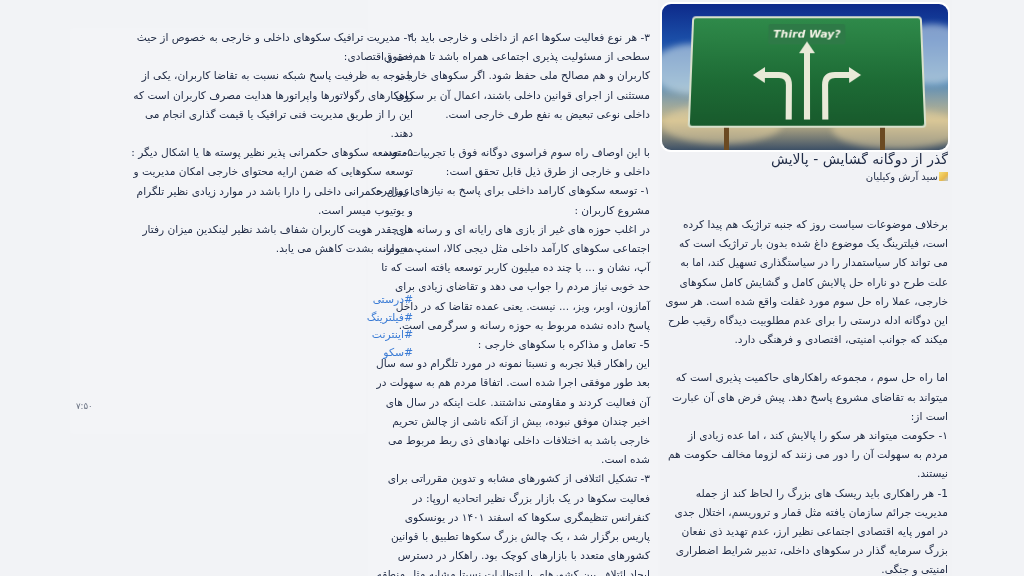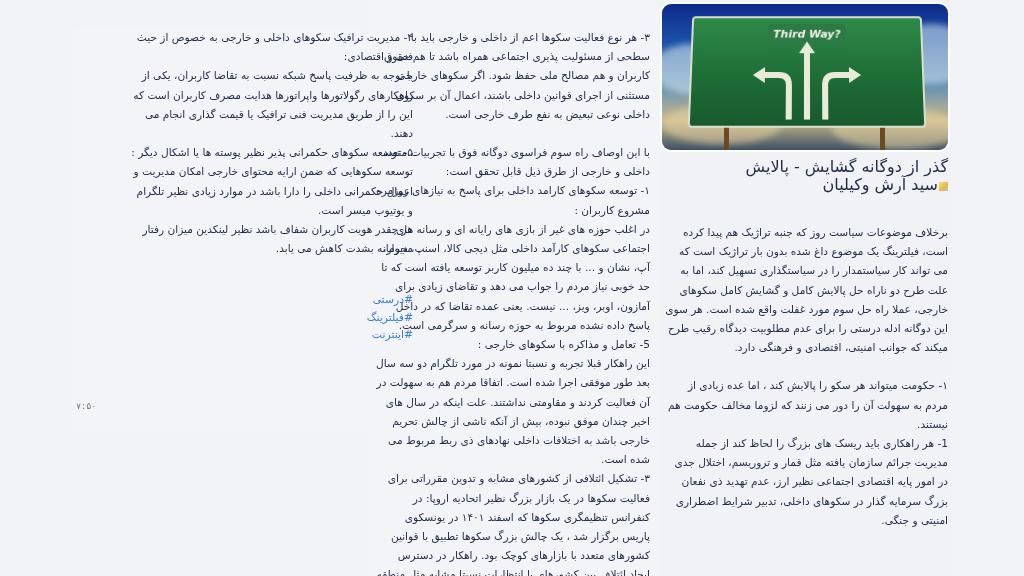--- a/index.html
+++ b/index.html
@@ -89,26 +89,25 @@
       padding: 1px 5px;
       border-radius: 2px;
       direction: ltr;
     }
     .arrow-svg {
       position: absolute;
       left: 55px;
       top: 24px;
     }
     .caption {
-      margin-top: 8px;
-      font-size: 16px;
+      font-size: 14px;
       line-height: 18px;
     }
     .author {
-      font-size: 16px;
+      font-size: 10px;
       line-height: 18px;
     }
     .author .pen {
       display: inline-block;
       width: 9px;
       height: 9px;
       background: linear-gradient(135deg, #f6e07a 0%, #e8b84a 60%, #b7c8d9 100%);
       margin-left: 1px;
       vertical-align: -1px;
     }
@@ -158,21 +157,20 @@
       text-decoration: none;
       cursor: pointer;
     }
     .time {
       position: absolute;
       left: 76px;
       top: 401px;
       font-size: 8.5px;
       color: #6b7384;
       direction: rtl;
-      font-family: Liberation Mono, monospace;
     }
   </style>
 </head>
 <body>
 
 <div class="stage">
 
   <div class="col-mid-bg"></div>
 
   <div class="col-left-bg"></div>
@@ -201,20 +199,21 @@
         </svg>
       </div>
     </div>
     <div class="caption">گذر از دوگانه گشایش - پالایش</div>
     <div class="author">
       <span class="pen"></span><span>سید آرش وکیلیان</span>
     </div>
     <div class="body">
       <p>برخلاف موضوعات سیاست روز که جنبه تراژیک هم پیدا کرده است، فیلترینگ یک موضوع داغ شده بدون بار تراژیک است که می تواند کار سیاستمدار را در سیاستگذاری تسهیل کند، اما به علت طرح دو ناراه حل پالایش کامل و گشایش کامل سکوهای خارجی، عملا راه حل سوم مورد غفلت واقع شده است. هر سوی این دوگانه ادله درستی را برای عدم مطلوبیت دیدگاه رقیب طرح میکند که جوانب امنیتی، اقتصادی و فرهنگی دارد.</p>
       <div class="gap"></div>
+      <p>اما راه حل سوم ، مجموعه راهکارهای حاکمیت پذیری است که میتواند به تقاضای مشروع پاسخ دهد. پیش فرض های آن عبارت است از:</p>
       <p>۱- حکومت میتواند هر سکو را پالایش کند ، اما عده زیادی از مردم به سهولت آن را دور می زنند که لزوما مخالف حکومت هم نیستند.</p>
       <p>1- هر راهکاری باید ریسک های بزرگ را لحاظ کند از جمله مدیریت جرائم سازمان یافته مثل قمار و تروریسم، اختلال جدی در امور پایه اقتصادی اجتماعی نظیر ارز، عدم تهدید ذی نفعان بزرگ سرمایه گذار در سکوهای داخلی، تدبیر شرایط اضطراری امنیتی و جنگی.</p>
     </div>
   </div>
 
   <div class="col col-mid">
     <p>۳- هر نوع فعالیت سکوها اعم از داخلی و خارجی باید با سطحی از مسئولیت پذیری اجتماعی همراه باشد تا هم حقوق کاربران و هم مصالح ملی حفظ شود. اگر سکوهای خارجی مستثنی از اجرای قوانین داخلی باشند، اعمال آن بر سکوی داخلی نوعی تبعیض به نفع طرف خارجی است.</p>
     <div class="gap"></div>
     <p>با این اوصاف راه سوم فراسوی دوگانه فوق با تجربیات متعدد داخلی و خارجی از طرق ذیل قابل تحقق است:</p>
     <p>۱- توسعه سکوهای کارامد داخلی برای پاسخ به نیازهای روزمره مشروع کاربران :</p>
@@ -227,17 +226,18 @@
   <div class="col col-left">
     <p>۴- مدیریت ترافیک سکوهای داخلی و خارجی به خصوص از حیث فنی و اقتصادی:</p>
     <p>با توجه به ظرفیت پاسخ شبکه نسبت به تقاضا کاربران، یکی از راهکارهای رگولاتورها واپراتورها هدایت مصرف کاربران است که این را از طریق مدیریت فنی ترافیک یا قیمت گذاری انجام می دهند.</p>
     <p>۵- توسعه سکوهای حکمرانی پذیر نظیر پوسته ها یا اشکال دیگر :</p>
     <p>توسعه سکوهایی که ضمن ارایه محتوای خارجی امکان مدیریت و اعمال حکمرانی داخلی را دارا باشد در موارد زیادی نظیر تلگرام و یوتیوب میسر است.</p>
     <p>هر چقدر هویت کاربران شفاف باشد نظیر لینکدین میزان رفتار مجرمانه بشدت کاهش می یابد.</p>
     <div class="hashtags">
       <a class="hashtag">#درستی</a>
       <a class="hashtag">#فیلترینگ</a>
       <a class="hashtag">#اینترنت</a>
+      <a class="hashtag">#سکو</a>
     </div>
   </div>
 
   <div class="time">۷:۵۰</div>
 </div>
 
 </body></html>

